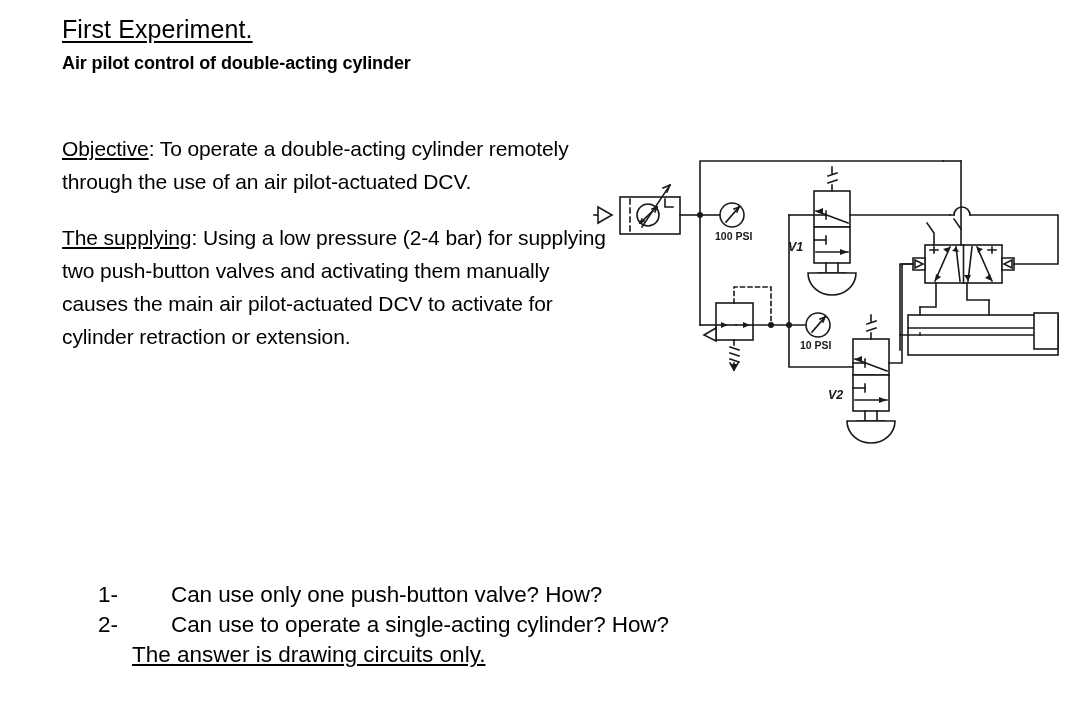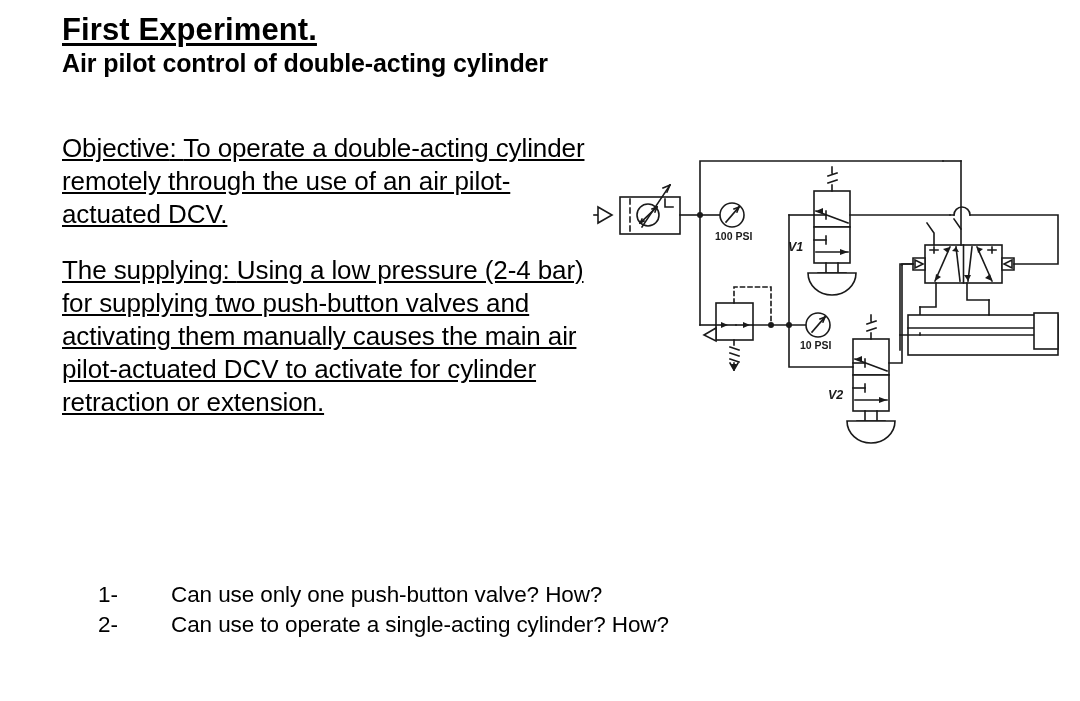--- a/index.html
+++ b/index.html
@@ -25,50 +25,49 @@
   }
 
   
   .title-block {
     position: absolute;
     left: 62px;
     top: 14px;
     width: 700px;
   }
   .exp-title {
-    font-size: 31px;
+    font-size: 25px;
     line-height: 31px;
-    font-weight: bold;
+    font-weight: normal;
     text-decoration: underline;
     text-underline-offset: 3px;
     letter-spacing: 0.1px;
     white-space: nowrap;
   }
   .exp-subtitle {
-    font-size: 25px;
+    font-size: 18px;
     line-height: 33px;
     font-weight: bold;
     letter-spacing: -0.1px;
     white-space: nowrap;
     margin-top: 2px;
   }
 
   
   .body-col {
     position: absolute;
     left: 62px;
     top: 132px;
     width: 545px;
   }
   .para {
-    font-size: 26px;
+    font-size: 21px;
     line-height: 33px;
     letter-spacing: -0.1px;
     margin: 0 0 23px 0;
-    text-decoration: underline;
   }
   .para.tight { margin-bottom: 0; }
   .u {
     text-decoration: underline;
     text-underline-offset: 2px;
   }
 
   
   .questions-block {
     position: absolute;
@@ -135,20 +134,21 @@
 
   <div class="qlist">
     <div class="qrow">
       <span class="qnum">1-</span>
       <span class="qtext">Can use only one push-button valve? How?</span>
     </div>
     <div class="qrow">
       <span class="qnum">2-</span>
       <span class="qtext">Can use to operate a single-acting cylinder? How?</span>
     </div>
+    <div class="qsub">The answer is drawing circuits only.</div>
   </div>
 
   <div class="diagram">
     <svg width="500" height="322" viewBox="0 0 500 322" xmlns="http://www.w3.org/2000/svg">
       <g fill="none" stroke="#1a1a1a" stroke-width="1.6" stroke-linecap="square" stroke-linejoin="miter">
 
         <g>
           <path d="M16 70 L32 70" stroke-width="1.6"></path>
           <path d="M20 62 L34 70 L20 78 Z" fill="#ffffff"></path>
         </g>

